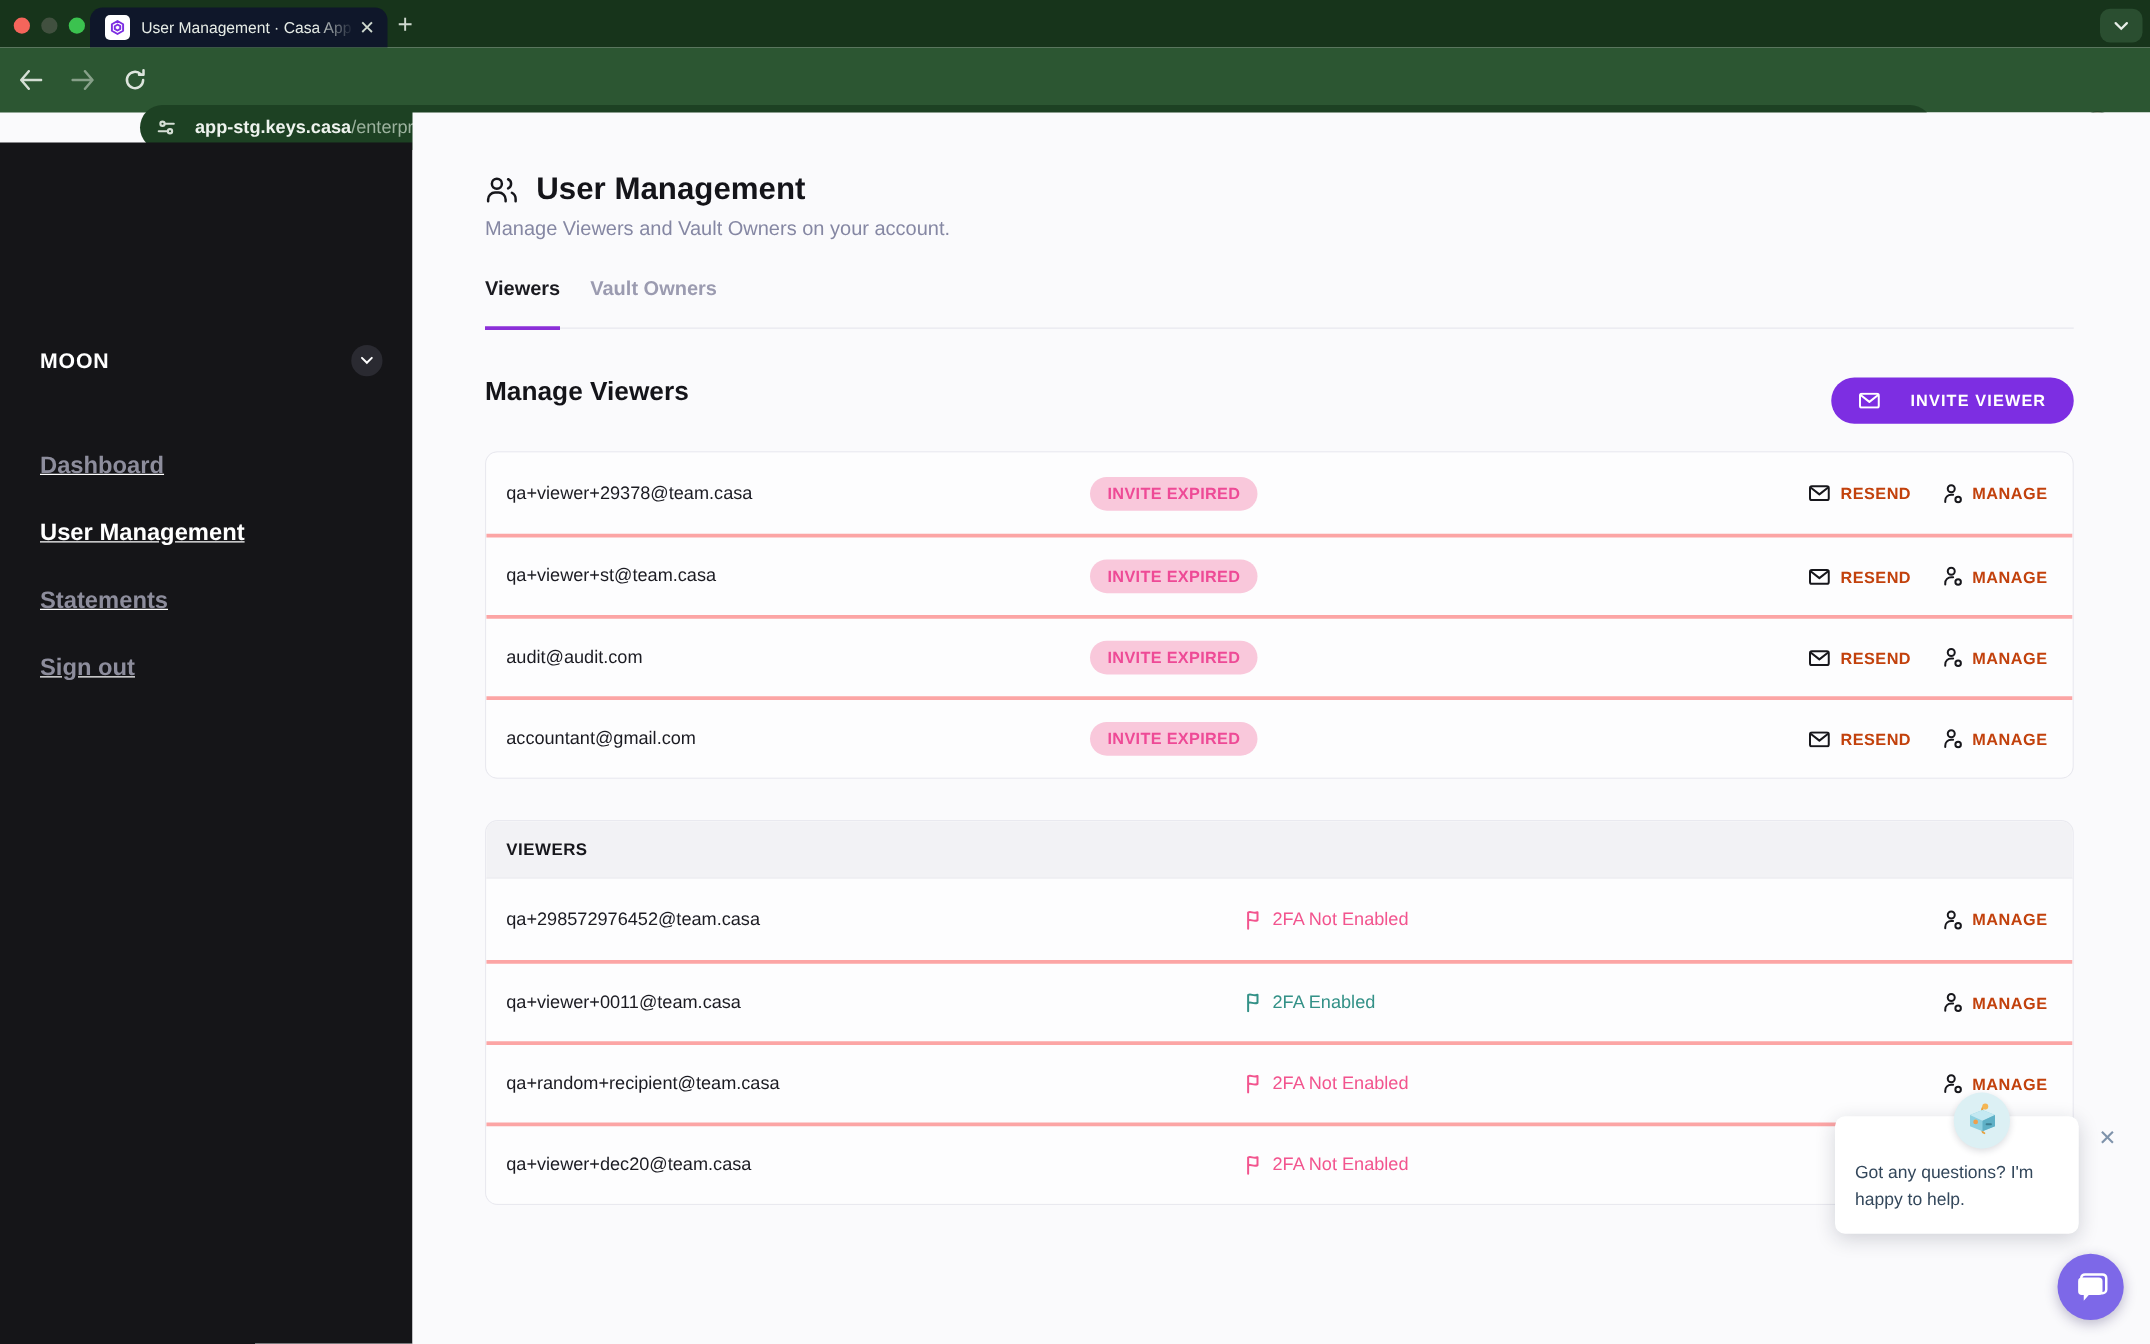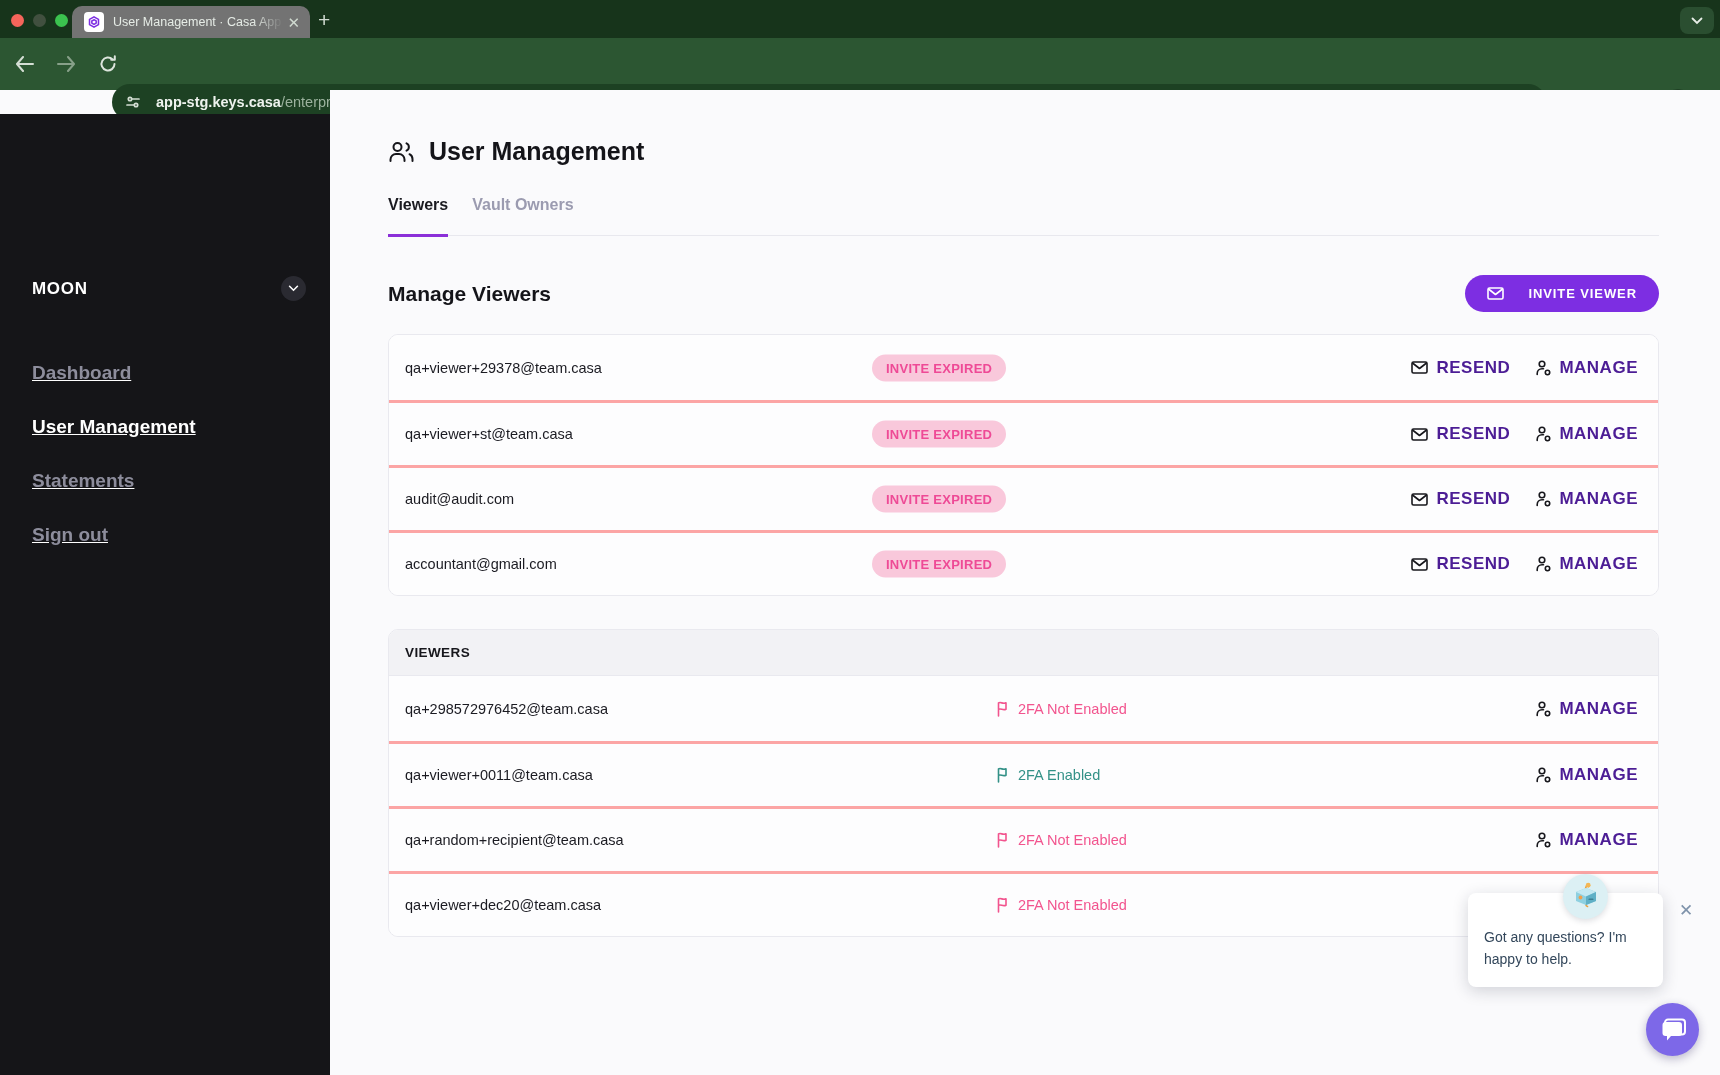--- a/index.html
+++ b/index.html
@@ -7,21 +7,21 @@
   body { font-family:"Liberation Sans","DejaVu Sans",sans-serif; background:#fafafc; position:relative; }
 
   
   .tabstrip { position:absolute; top:0; left:0; width:1720px; height:38px; background:#17341b; }
   .traffic { position:absolute; top:14px; left:11px; display:flex; gap:9px; }
   .traffic span { width:13px; height:13px; border-radius:50%; display:block; }
   .tl-red { background:#f5655b; }
   .tl-yellow { background:#41503f; }
   .tl-green { background:#3bc24f; }
 
-  .btab { position:absolute; left:72px; top:6px; width:238px; height:32px; background:#737373;
+  .btab { position:absolute; left:72px; top:6px; width:238px; height:32px; background:#0f172a;
           border-radius:10px 10px 0 0; display:flex; align-items:center; padding:0 10px 0 12px; }
   .btab .fav { width:20px; height:20px; border-radius:4px; background:#fff; display:flex; align-items:center; justify-content:center; flex:0 0 auto; }
   .btab .ttl { color:#e6ece6; font-size:12.5px; margin-left:9px; white-space:nowrap; overflow:hidden; flex:1;
                -webkit-mask-image:linear-gradient(90deg,#000 82%,transparent); mask-image:linear-gradient(90deg,#000 82%,transparent); }
   .btab .tclose { color:#cfd9cf; font-size:15px; line-height:1; margin-left:4px; cursor:default; }
   .newtab { position:absolute; left:318px; top:8px; color:#cfd9cf; font-size:21px; font-weight:300; }
   .winchev { position:absolute; right:6px; top:7px; width:34px; height:27px; background:#2a4e30; border-radius:8px;
              display:flex; align-items:center; justify-content:center; }
 
   .toolbar { position:absolute; top:38px; left:0; width:1720px; height:52px; background:#2c5632;
@@ -54,43 +54,43 @@
   .main { flex:1; background:#fafafc; padding:47px 61px 0 58px; position:relative; }
   .pg-head { display:flex; align-items:center; gap:14px; }
   .pg-title { font-size:25px; font-weight:700; color:#141419; }
   .pg-sub { margin-top:9px; font-size:16px; color:#8587a3; }
 
   .tabs { margin-top:30px; display:flex; gap:24px; border-bottom:1px solid #e8e8ee; position:relative; }
   .tab { font-size:16px; font-weight:700; padding-bottom:20px; cursor:pointer; }
   .tab.active { color:#1a1a20; border-bottom:3px solid #8b2fd8; margin-bottom:-2px; }
   .tab.inactive { color:#9b9bb0;text-align:center; }
 
-  .section-row { margin-top:39px; display:flex; align-items:center; justify-content:space-between; }
+  .section-row { margin-top:39px; display:flex; align-items:flex-start; justify-content:space-between; }
   .section-title { font-size:21px; font-weight:700; color:#141419; }
   .invite-btn { height:37px; background:#7d2ee2; border:none; border-radius:19px; color:#fff;
                 font-family:inherit; font-size:13px; font-weight:700; letter-spacing:.07em;
                 display:flex; align-items:center; gap:24px; padding:0 22px; cursor:pointer; }
 
   .card { margin-top:22px; border:1px solid #e9e9ef; border-radius:10px; overflow:hidden; background:#fdfdfe; }
   .card + .card { margin-top:33px; }
   .card-head { height:46px; background:#f2f2f5; display:flex; align-items:center; padding:0 16px;
                font-size:13.5px; font-weight:700; letter-spacing:.03em; color:#17171c; border-bottom:1px solid #e9e9ef; }
   .row { height:65px; display:flex; align-items:center; padding:0 20px 0 16px; position:relative; background:#fdfdfe; }
   .row + .row { border-top:3px solid #fca5a5; }
   .email { font-size:14.5px; color:#1b1b22; }
   .badge { position:absolute; left:483px; top:50%; transform:translateY(-50%);
            background:#f9c8db; color:#ee4a96; font-size:13px; font-weight:700; letter-spacing:.02em;
            padding:6px 14px; border-radius:14px; }
   .status { position:absolute; left:607px; top:50%; transform:translateY(-50%);
             display:flex; align-items:center; gap:8px; font-size:14.5px; font-weight:400; }
   .status.warn { color:#f2548e; }
   .status.ok { color:#339187; }
   .actions { margin-left:auto; display:flex; align-items:center; gap:26px; }
-  .actbtn { display:flex; align-items:center; gap:8px; font-size:17px; font-weight:700; letter-spacing:.03em;
-            color:#4c1d95; background:none; border:none; font-family:inherit; cursor:pointer; }
+  .actbtn { display:flex; align-items:center; gap:8px; font-size:13px; font-weight:700; letter-spacing:.03em;
+            color:#c2410c; background:none; border:none; font-family:inherit; cursor:pointer; }
 
   
   .chat-card { position:absolute; left:1468px; top:893px; width:195px; height:94px; background:#fff; border-radius:8px;
                box-shadow:0 4px 16px rgba(20,30,50,.18); padding:34px 16px 0 16px; z-index:40;
                font-size:14px; color:#33475b; line-height:1.55; }
   .bot-avatar { position:absolute; left:1563px; top:874px; width:45px; height:45px; border-radius:50%;
                 background:#dcf0f4; z-index:41; display:flex; align-items:center; justify-content:center;
                 box-shadow:0 2px 6px rgba(20,30,50,.15); }
   .chat-close { position:absolute; left:1676px; top:901px; width:20px; height:20px; z-index:42;
                 color:#7f93ab; font-size:17px; line-height:20px; text-align:center; cursor:pointer; }
@@ -220,20 +220,21 @@
   <div class="main">
     <div class="pg-head">
       <svg width="27" height="24" viewBox="0 0 27 24" fill="none" stroke="#16161b" stroke-width="2" stroke-linecap="round">
         <circle cx="9.5" cy="7" r="4"></circle>
         <path d="M2.5 21 v-1.5 a5.5 5.5 0 0 1 5.5 -5.5 h3 a5.5 5.5 0 0 1 5.5 5.5 V21"></path>
         <path d="M18.5 3.4 a4 4 0 0 1 0 7.3"></path>
         <path d="M21.5 14.2 a5.5 5.5 0 0 1 3 4.9 V21"></path>
       </svg>
       <span class="pg-title">User Management</span>
     </div>
+    <div class="pg-sub">Manage Viewers and Vault Owners on your account.</div>
 
     <div class="tabs">
       <span class="tab active">Viewers</span>
       <span class="tab inactive">Vault Owners</span>
     </div>
 
     <div class="section-row">
       <span class="section-title">Manage Viewers</span>
       <button class="invite-btn">
         <svg width="17" height="13" viewBox="0 0 17 13" fill="none" stroke="#ffffff" stroke-width="1.6" stroke-linejoin="round">

